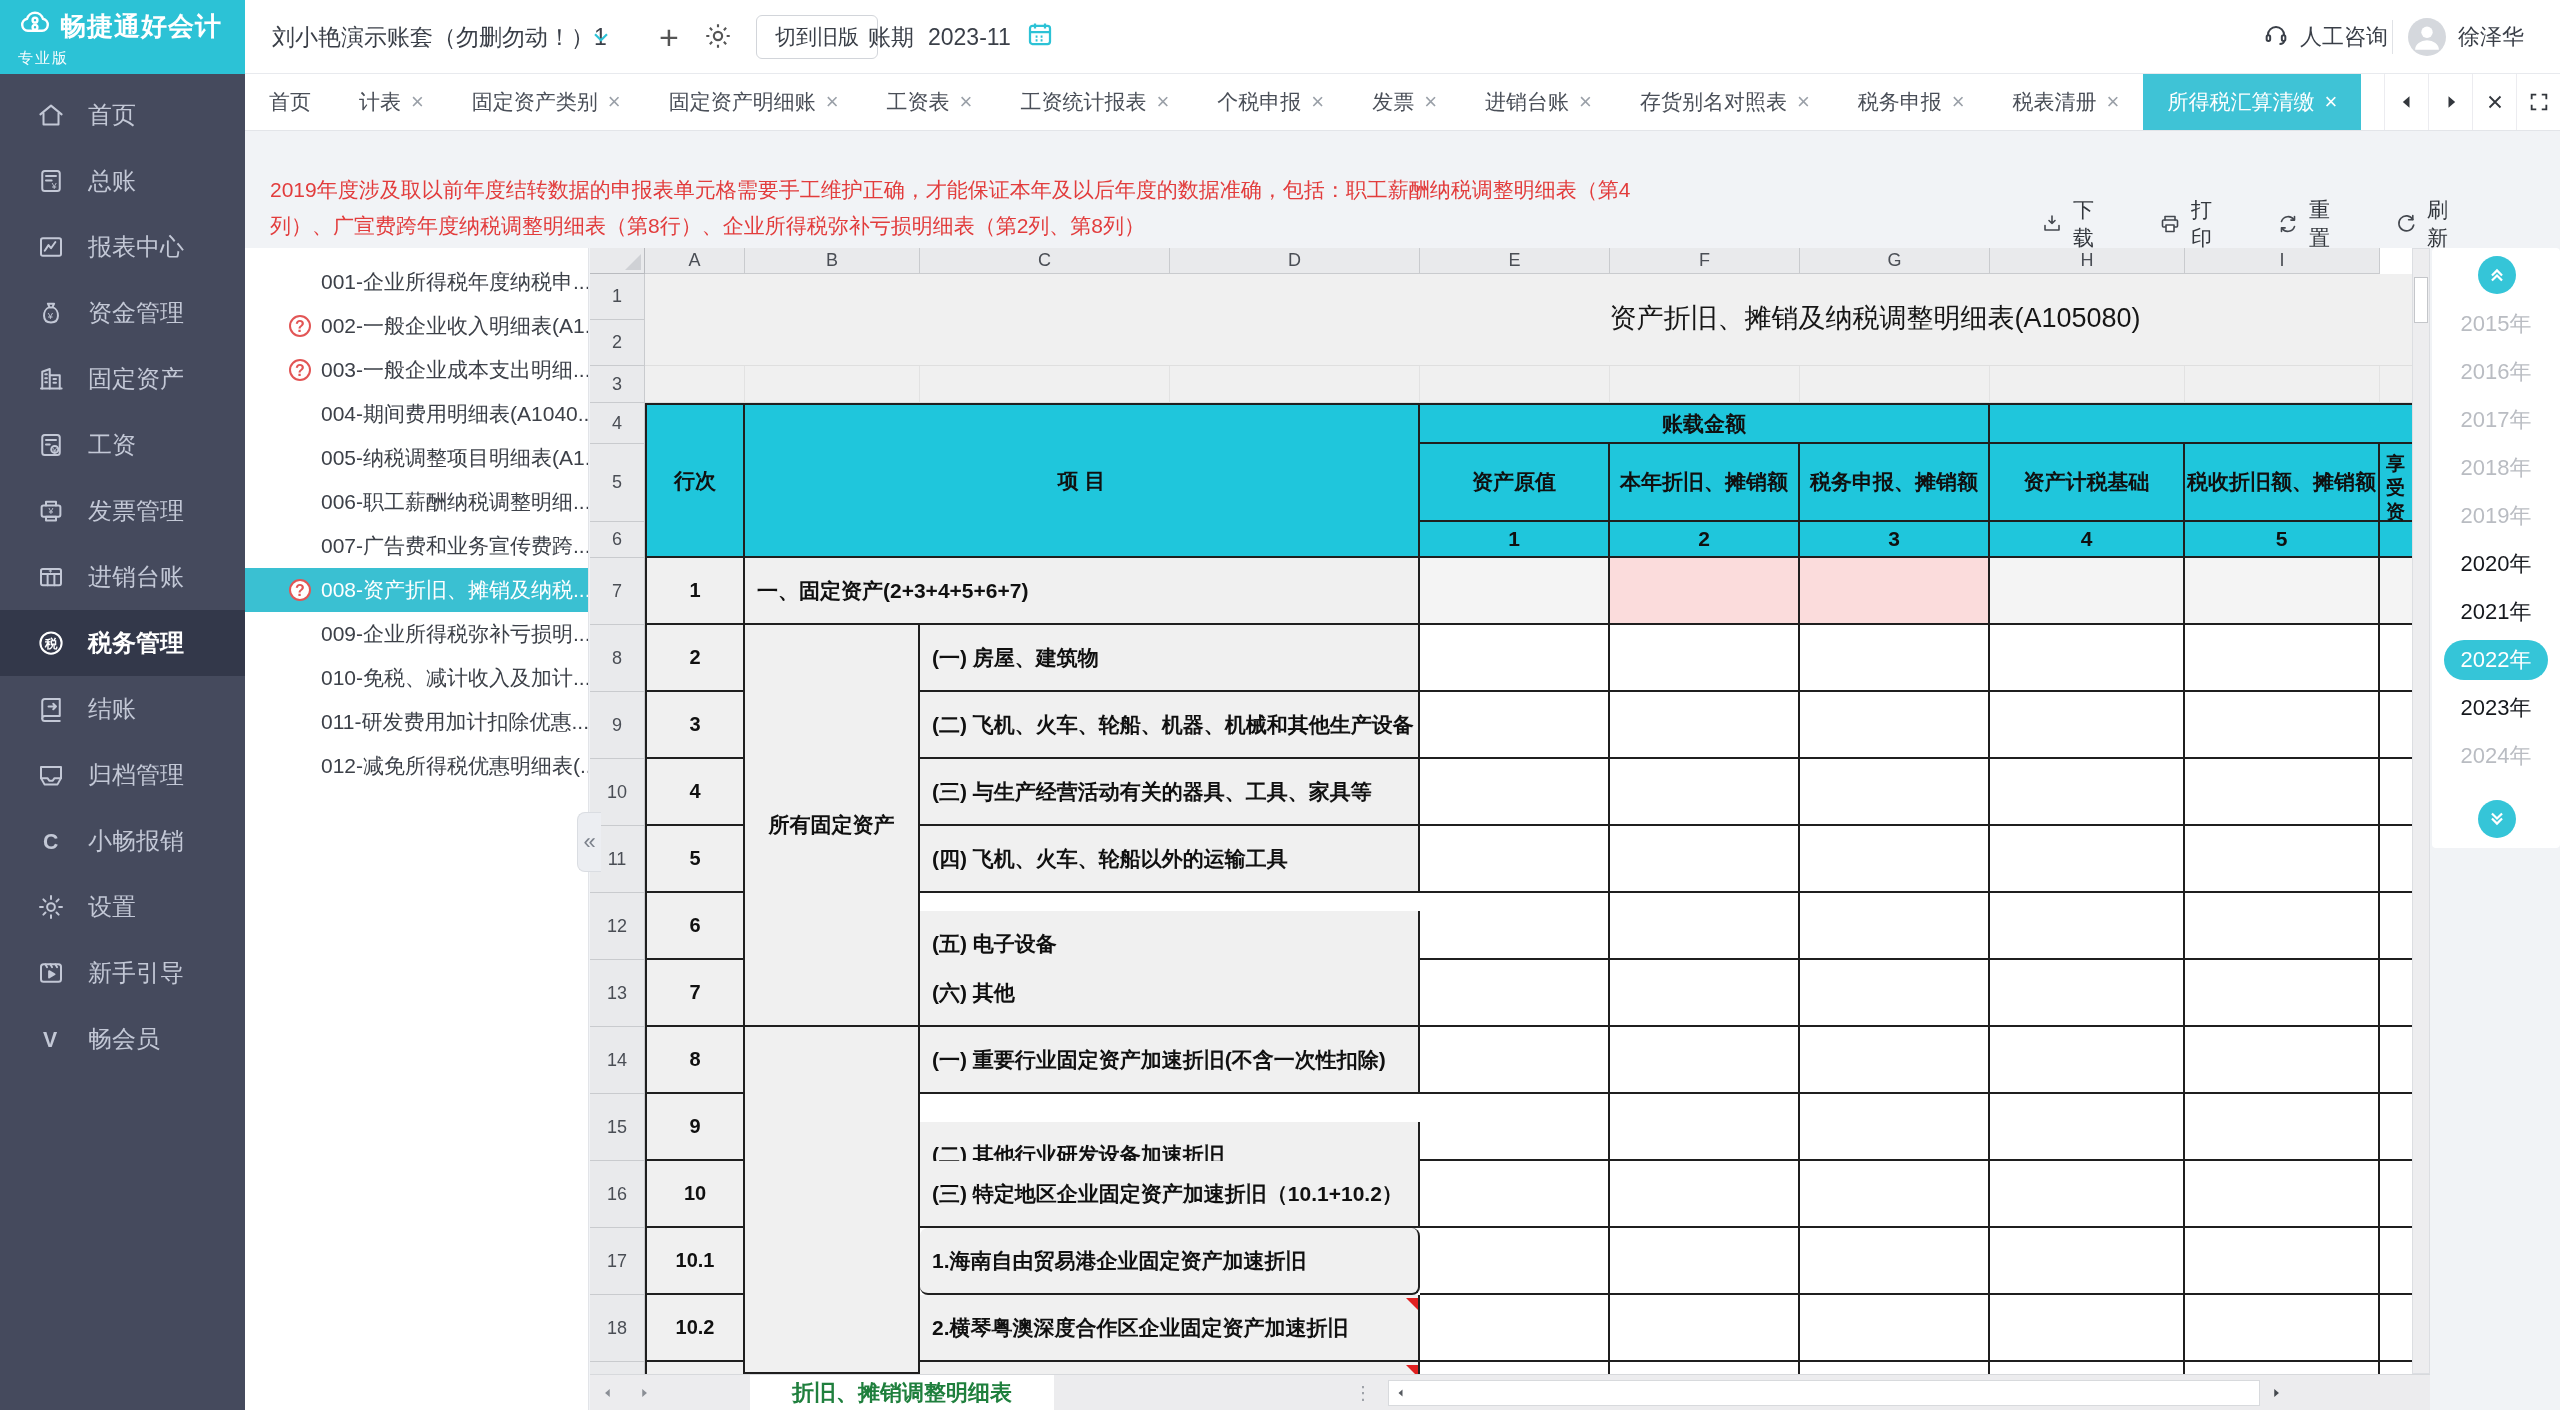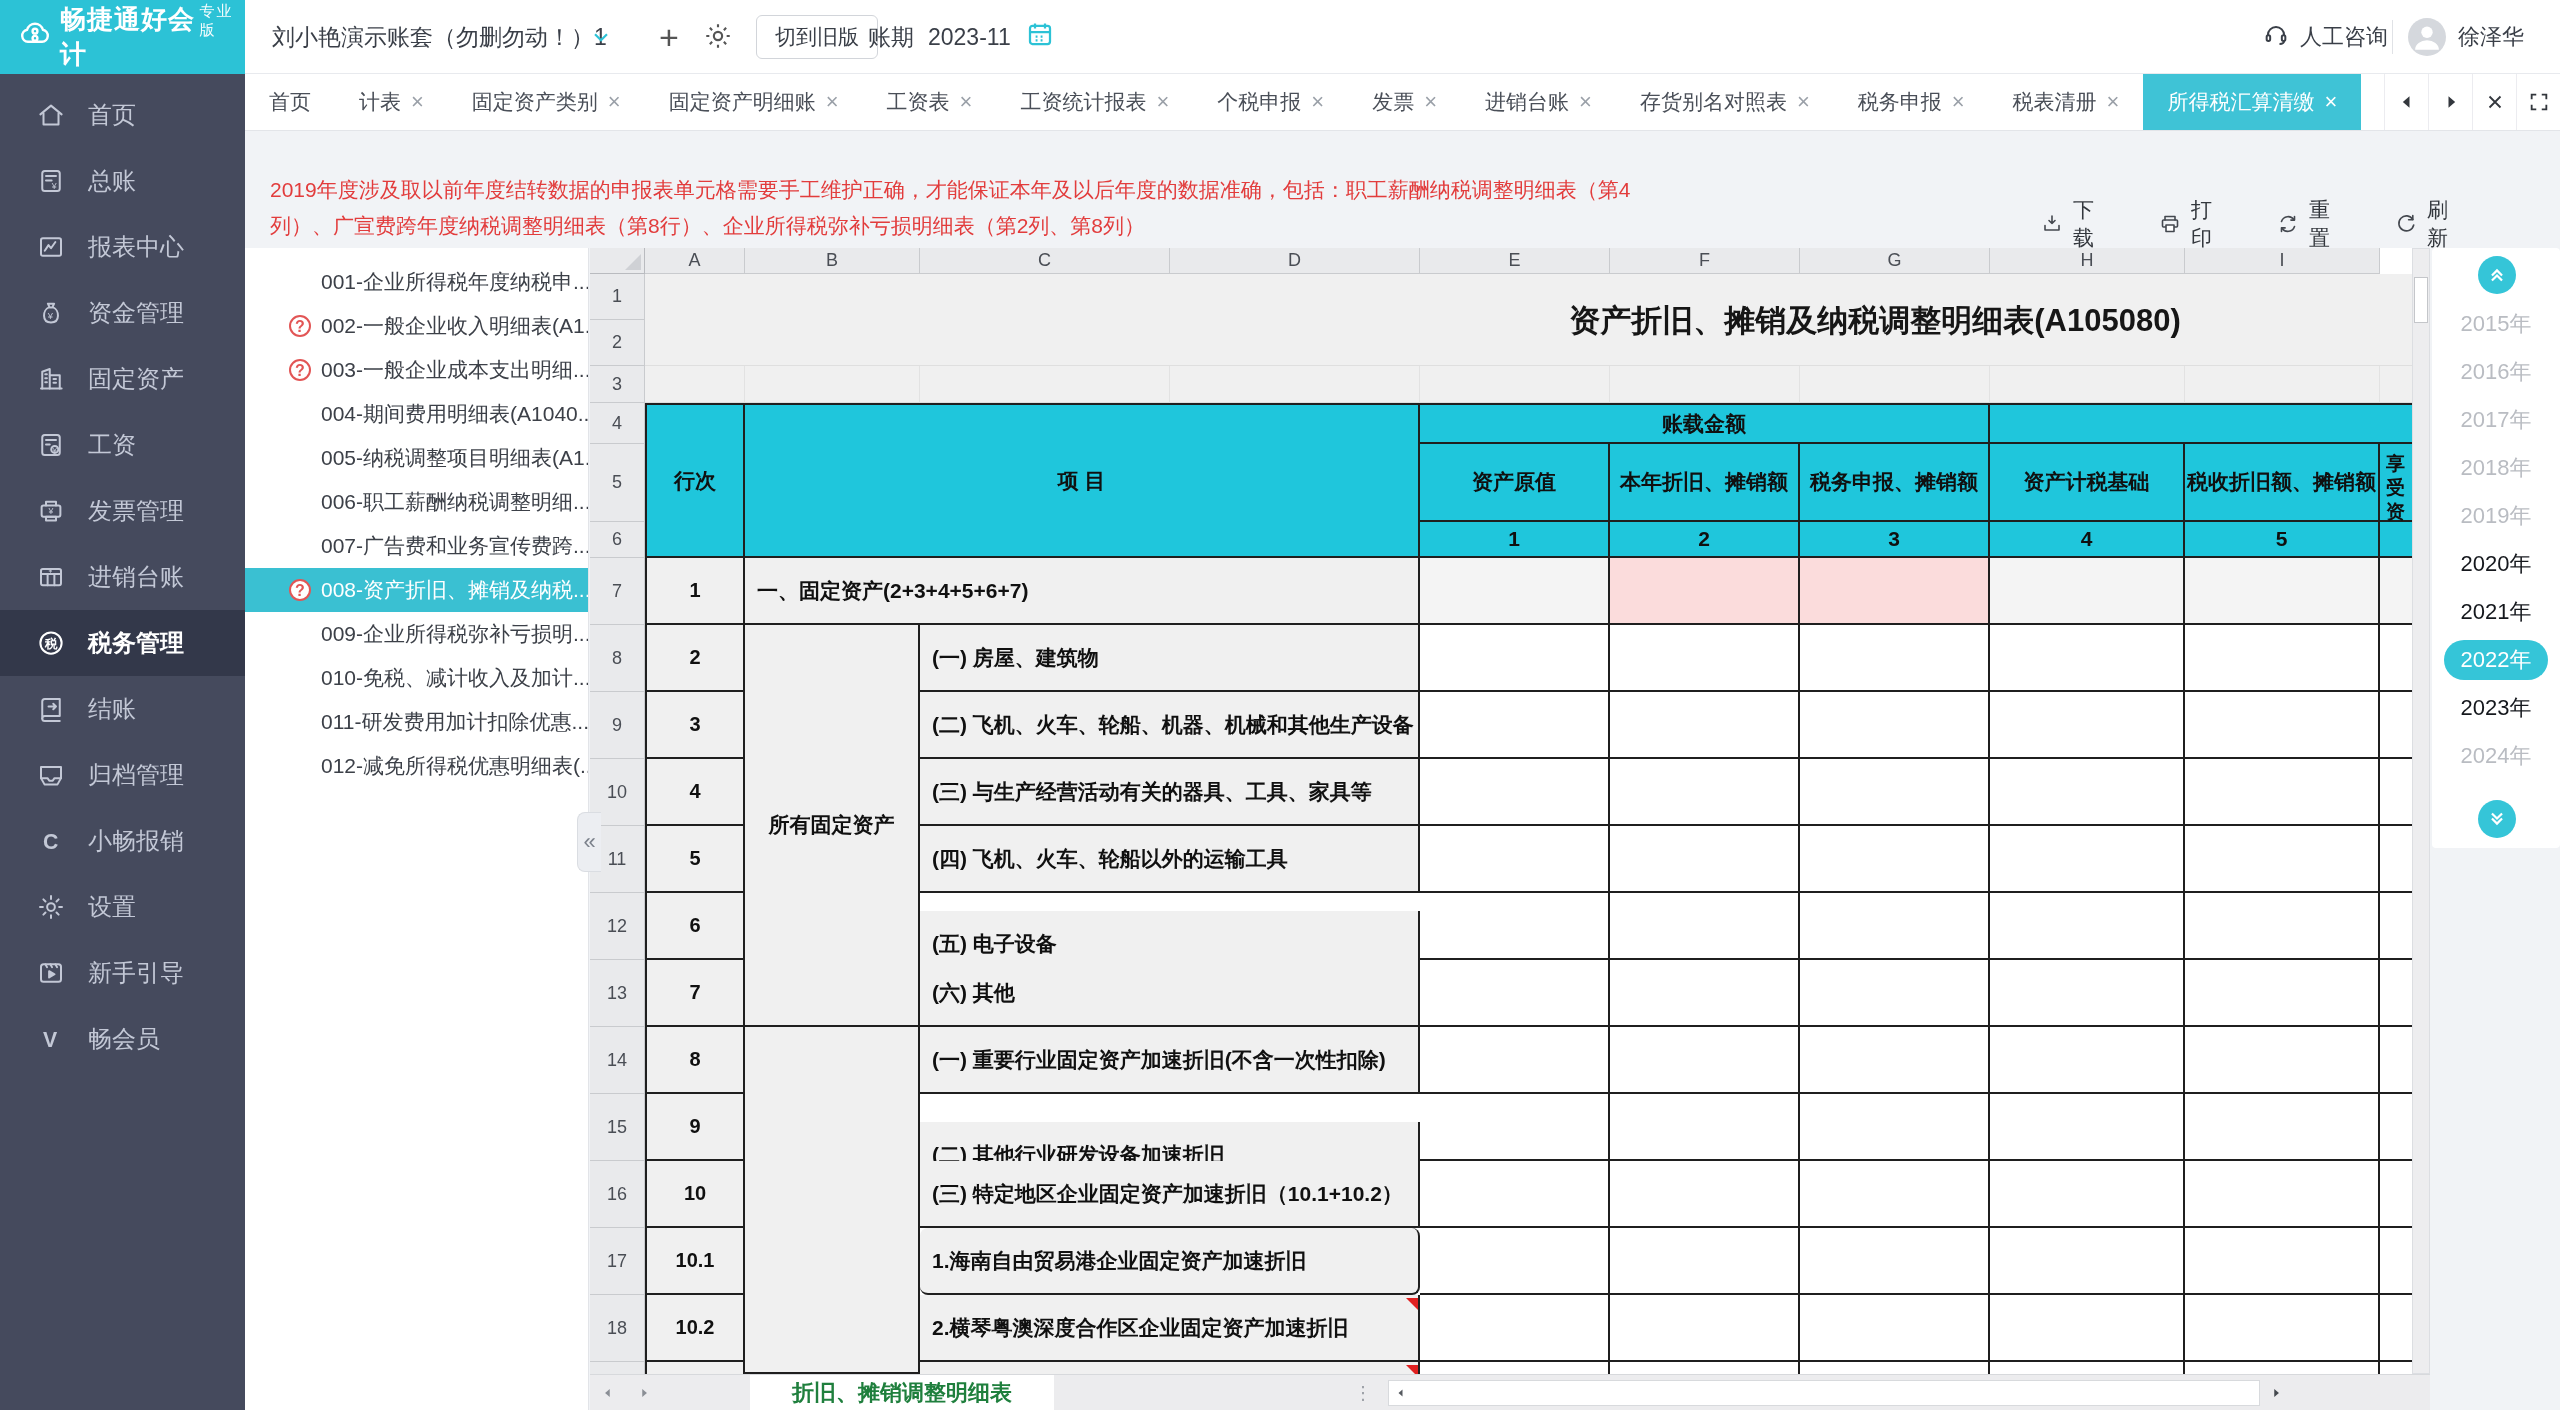--- a/index.html
+++ b/index.html
@@ -2,21 +2,21 @@
 <html><head>
 <meta charset="utf-8">
 <style>
   html,body{margin:0;padding:0;background:#dfe3e8;}
   *{box-sizing:border-box;font-family:"Liberation Sans","DejaVu Sans",sans-serif;}
   #screen{position:relative;width:2560px;height:1410px;background:#f1f3f6;overflow:hidden;}
   .abs{position:absolute;}
 
   
   #topbar{left:0;top:0;width:2560px;height:74px;background:#fff;border-bottom:1px solid #e8eaee;z-index:5;}
-  #logo{left:0;top:0;width:245px;height:74px;background:#2cc2d6;color:#fff;display:flex;flex-direction:row;justify-content:center;padding-left:18px;}
+  #logo{left:0;top:0;width:245px;height:74px;background:#2cc2d6;color:#fff;display:flex;flex-direction:column;justify-content:center;padding-left:18px;}
   #logo .l1{display:flex;align-items:center;gap:8px;font-size:26px;font-weight:bold;letter-spacing:1px;}
   #logo .l2{font-size:15px;margin-top:2px;letter-spacing:2px;opacity:.95;}
   .tb-item{display:flex;align-items:center;gap:8px;color:#3a3f48;font-size:23px;}
   #account{left:272px;top:0;height:74px;}
   #acc-chevron{left:588px;top:24px;}
   #plus-btn{left:648px;top:16px;width:42px;height:42px;font-size:34px;color:#555;display:flex;align-items:center;justify-content:center;}
   #gear-top{left:702px;top:20px;color:#555;}
   #switch-old{left:756px;top:15px;height:44px;padding:0 18px;border:1px solid #d2d5da;border-radius:6px;display:flex;align-items:center;font-size:21px;color:#3a3f48;background:#fff;}
   #period{left:868px;top:0;height:74px;gap:14px;}
   #cal-icon{color:#2cc2d6;}
@@ -55,21 +55,21 @@
   #collapse-handle{left:577px;top:812px;width:24px;height:60px;background:#eceef2;border:1px solid #dadde2;border-right:none;border-radius:8px 0 0 8px;display:flex;align-items:center;justify-content:center;color:#7c828c;font-size:22px;z-index:3;}
 
   
   #sheet{left:590px;top:248px;width:1822px;height:1126px;background:#fff;overflow:hidden;z-index:1;}
   .cell{position:absolute;display:flex;align-items:center;justify-content:center;}
   .g{background:#e9eaec;border-right:1px solid #c9cbce;border-bottom:1px solid #c9cbce;color:#4a4e55;font-size:18px;}
   .corner{background:#e9eaec;border-right:1px solid #b9bbbf;border-bottom:1px solid #b9bbbf;}
   .corner:after{content:"";position:absolute;right:3px;bottom:3px;border-left:16px solid transparent;border-bottom:16px solid #cfd1d5;}
   .r12{background:#f0f0f0;border-bottom:1px solid #dfdfdf;}
   .r3{background:#f0f0f0;border-right:1px solid #e2e2e2;border-bottom:1px solid #dedede;}
-  #sheet-title{position:absolute;font-size:31px;font-weight:bold;color:#161616;white-space:nowrap;}
+  #sheet-title{position:absolute;font-size:27px;font-weight:normal;color:#161616;white-space:nowrap;}
   .th{background:#1fc6dc;border-right:2px solid #1f1f1f;border-bottom:2px solid #1f1f1f;font-weight:bold;color:#101010;font-size:21px;text-align:center;}
   .ta{background:#f0f0f0;border-right:2px solid #1f1f1f;border-bottom:2px solid #1f1f1f;font-weight:bold;font-size:20px;color:#101010;}
   .tl{background:#f0f0f0;border-right:2px solid #1f1f1f;border-bottom:2px solid #1f1f1f;font-weight:bold;font-size:21px;color:#101010;justify-content:flex-start;padding-left:12px;text-align:left;}
   .tl.center{justify-content:center;padding-left:0;}
   .td{background:#fff;border-right:2px solid #1f1f1f;border-bottom:2px solid #1f1f1f;font-size:20px;}
   .td.gray{background:#f4f4f4;}
   .td.pink{background:#fbdcdc;}
   .cliphead{white-space:pre-line;line-height:24px;font-size:19px;justify-content:flex-start;padding-left:6px;text-align:left;align-items:flex-start;padding-top:8px;}
   .redcorner{position:absolute;width:0;height:0;border-left:12px solid transparent;border-top:12px solid #e02020;}
 

